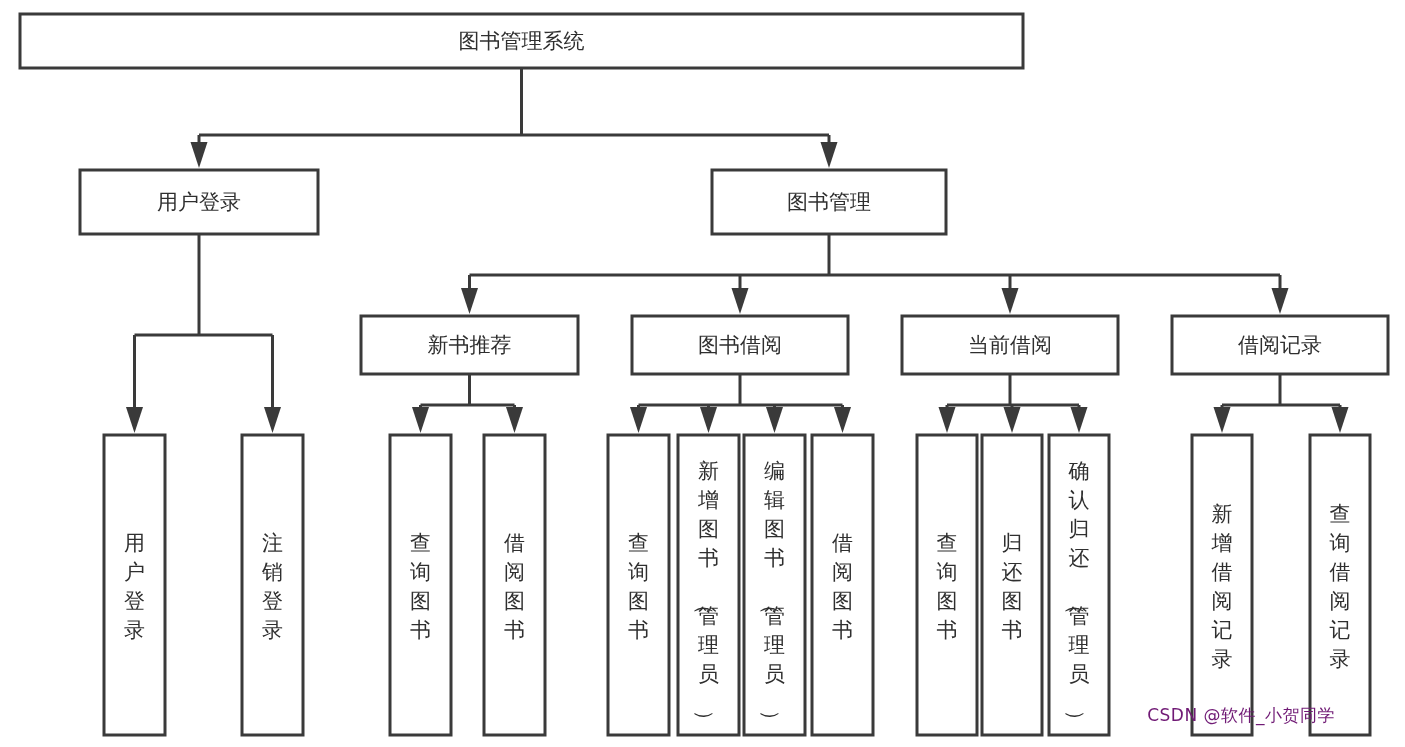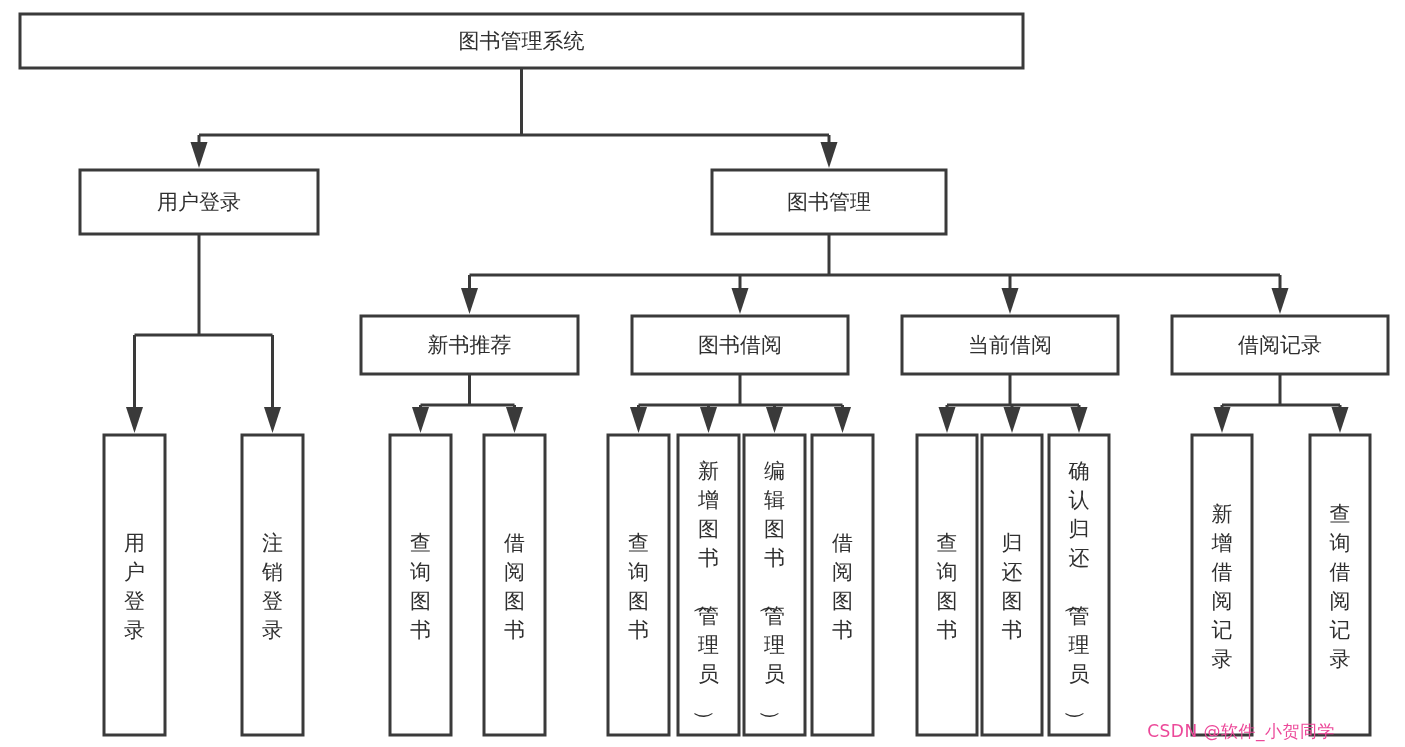--- a/index.html
+++ b/index.html
@@ -49,24 +49,24 @@
   }
   .node-label-v {
     font-family: "DejaVu Sans", "Liberation Sans", sans-serif;
     font-size: 21px;
     fill: #2f2f2f;
     text-anchor: middle;
   }
   .watermark {
     position: absolute;
     right: 6px;
-    bottom: 4px;
+    bottom: 20px;
     font-family: "DejaVu Sans", "Liberation Sans", sans-serif;
     font-size: 17px;
-    color: #ec4899;
+    color: #701a75;
     white-space: nowrap;
     letter-spacing: 0.5px;
   }
 </style>
 </head>
 <body>
 
 <div id="chart-root">
   <svg class="diagram" viewBox="0 0 1405 747">
     <g id="edges-layer">

